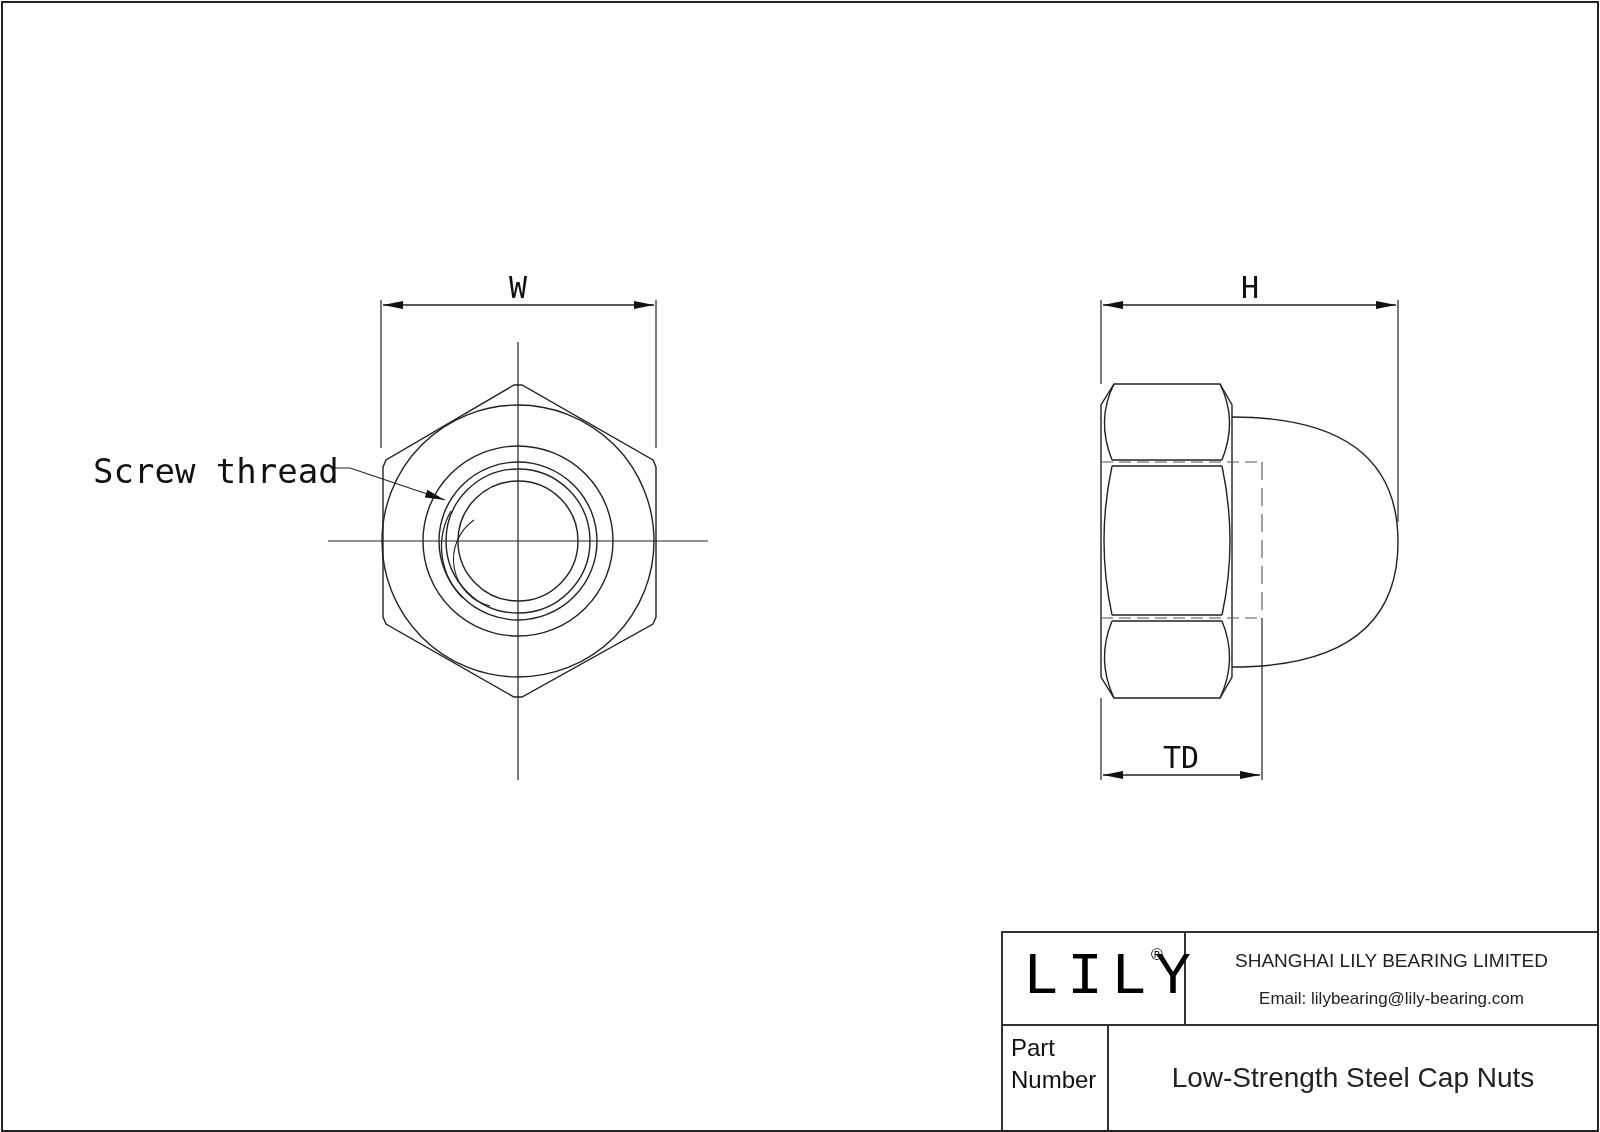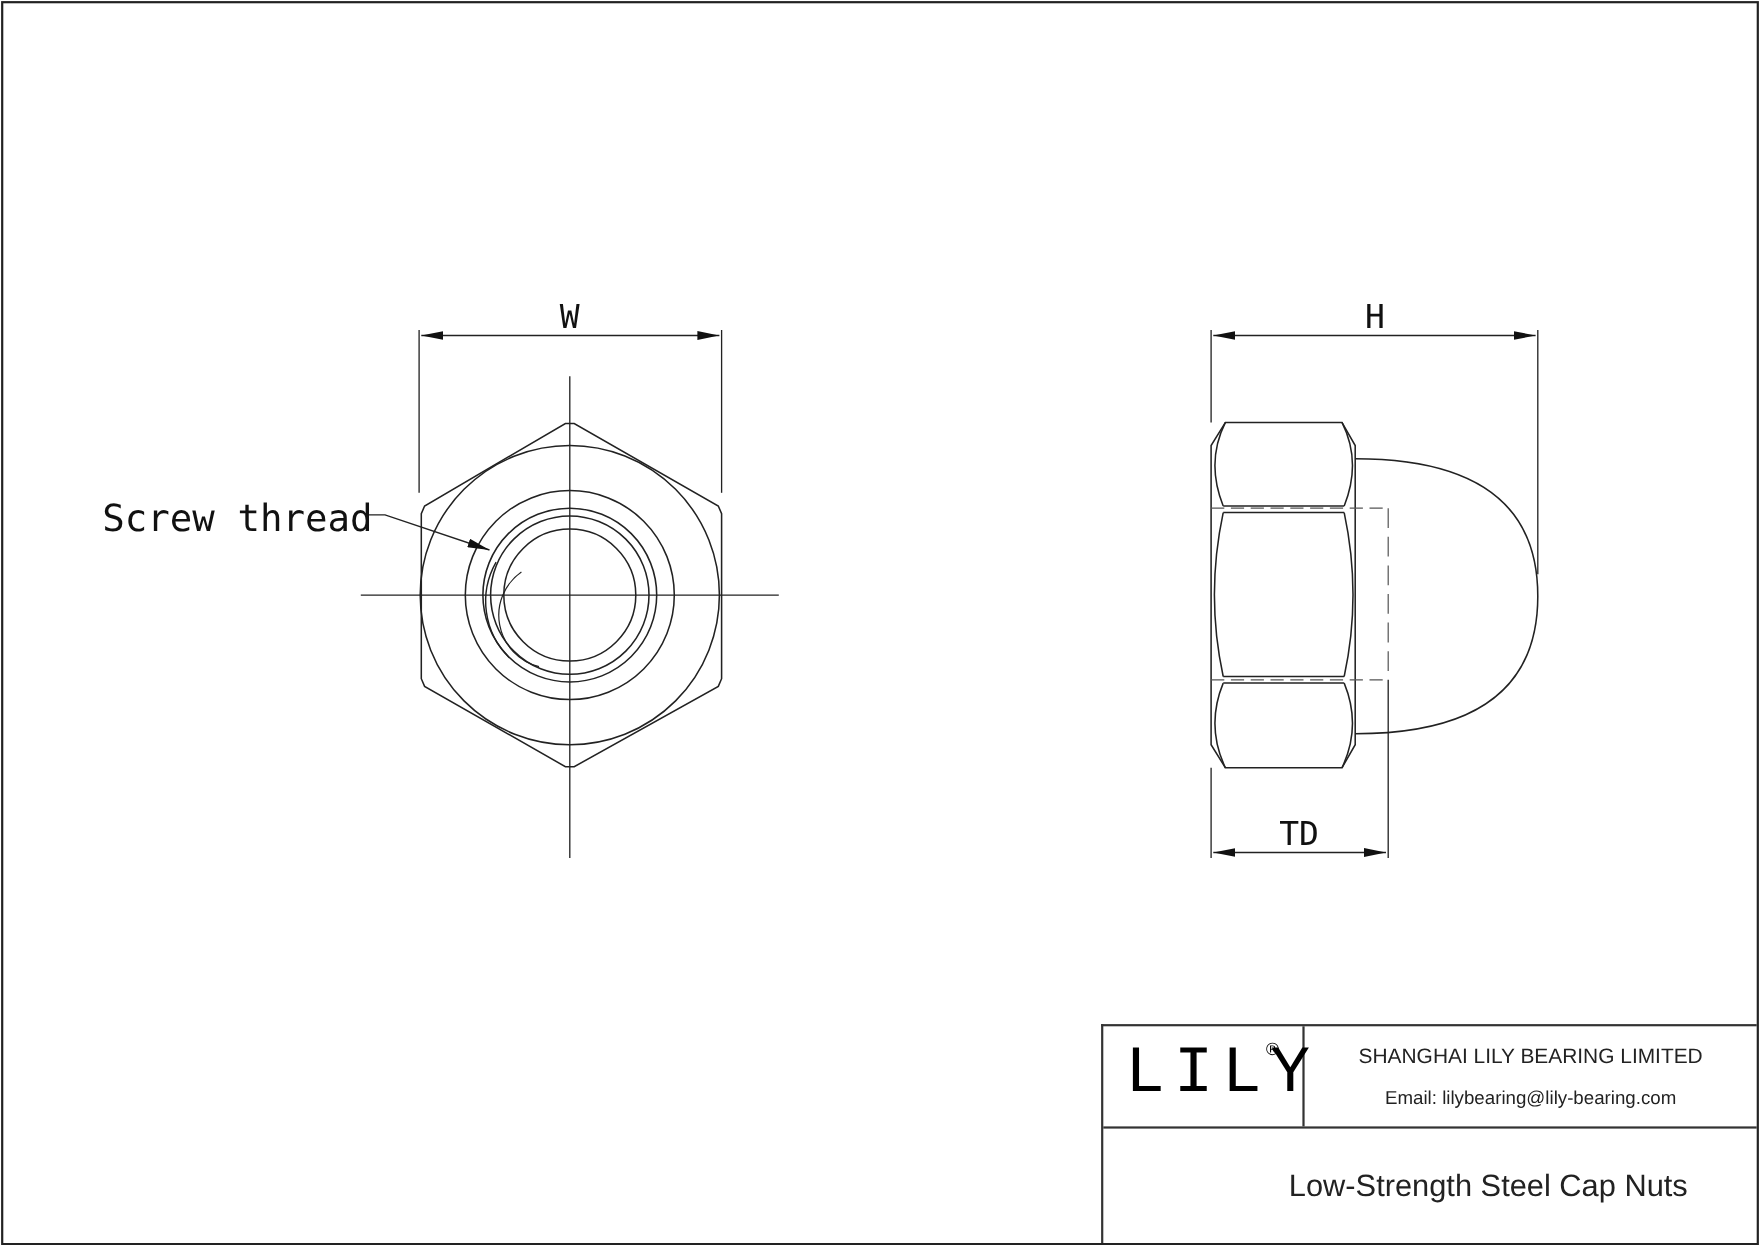--- a/index.html
+++ b/index.html
@@ -101,16 +101,20 @@
       <div class="tb-logo">
         <span class="tb-logo-text">LILY</span>
         <span class="tb-reg">®</span>
       </div>
       <div class="tb-company">
         <div class="tb-company-name">SHANGHAI LILY BEARING LIMITED</div>
         <div class="tb-email">Email: lilybearing@lily-bearing.com</div>
       </div>
     </div>
     <div class="tb-bottom">
+      <div class="tb-part-label">
+        <div>Part</div>
+        <div>Number</div>
+      </div>
       <div class="tb-part-value">Low-Strength Steel Cap Nuts</div>
     </div>
   </div>
 </div>
 
 </body></html>

